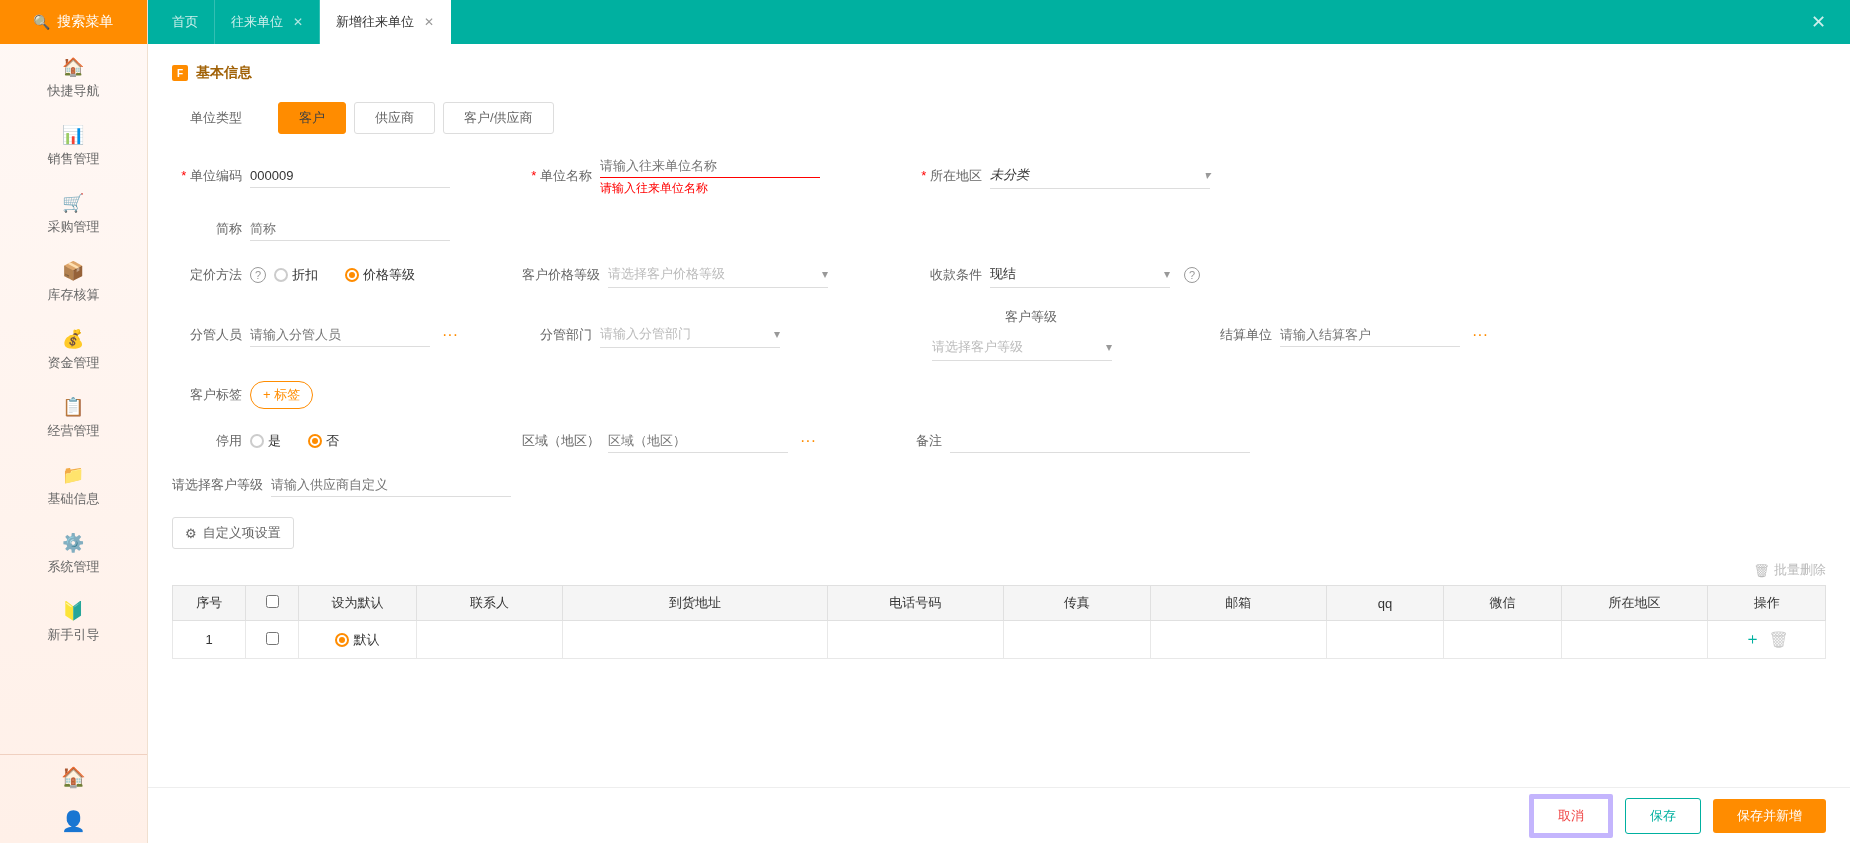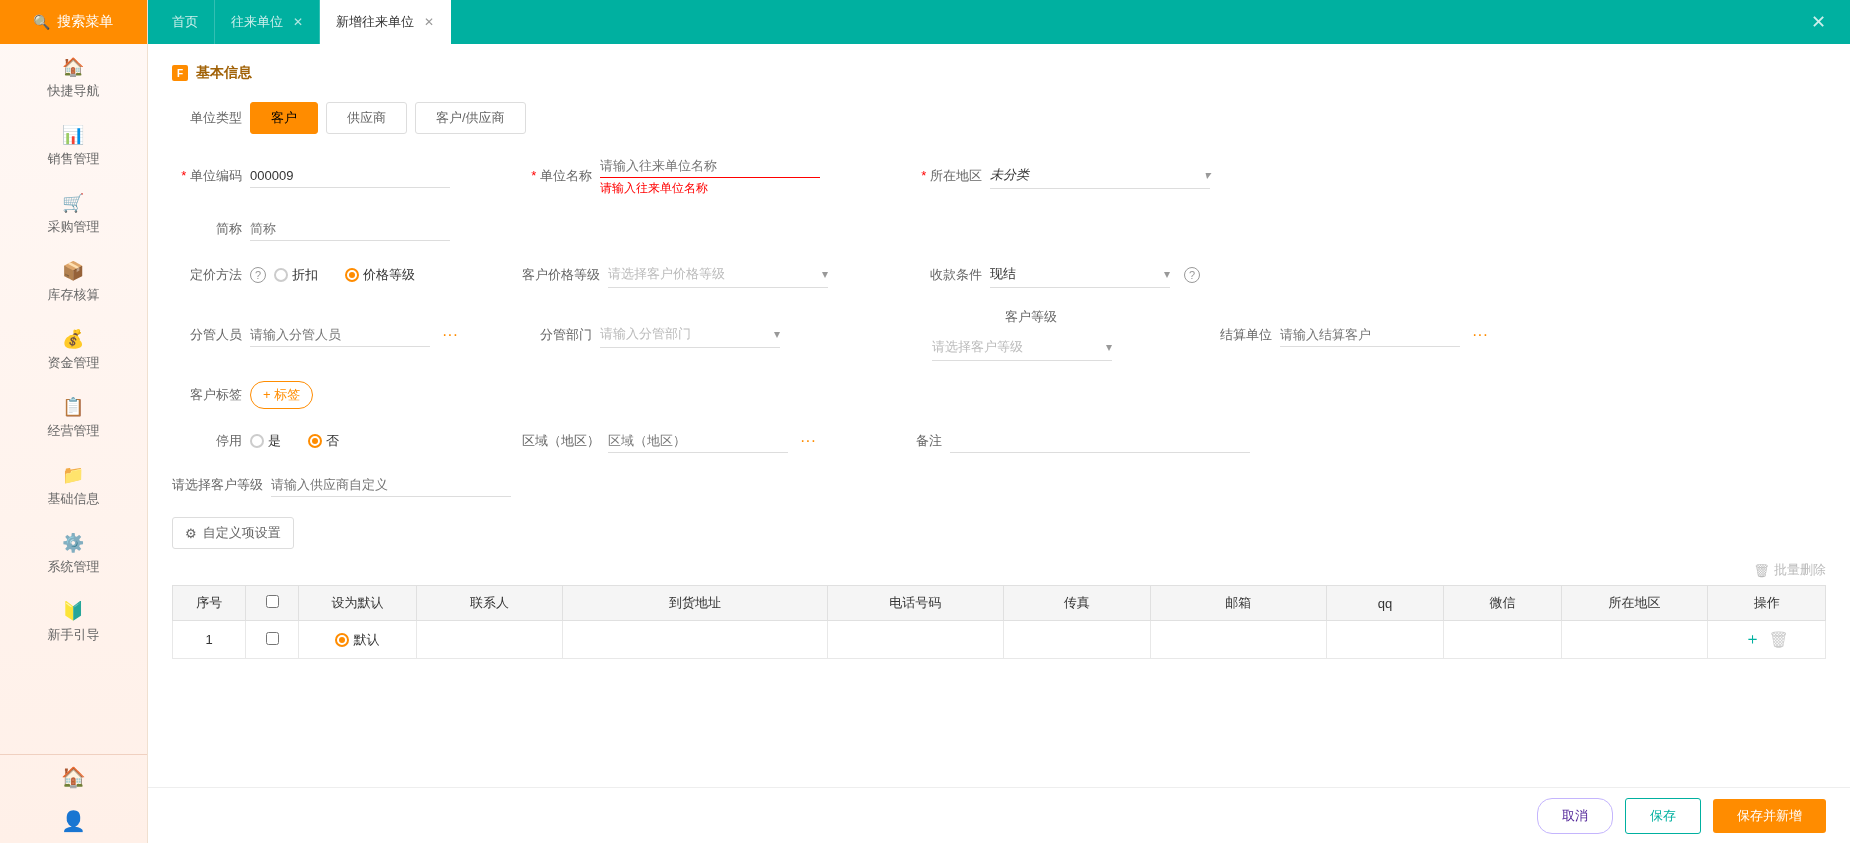--- a/index.html
+++ b/index.html
@@ -207,21 +207,22 @@
       border: 1px solid #ddd;
       border-radius: 3px;
       cursor: pointer;
       font-size: 13px;
       background: white;
       color: #666;
     }
     .unit-type-btn.active {
       background: #ff8c00;
       border-color: #ff8c00;
-      color: #000000;
+      color: #404040;
+      margin-left: 28px;
     }
 
     
     .radio-group {
       display: flex;
       align-items: center;
       gap: 27px;
     }
     .radio-item {
       display: flex;
@@ -291,24 +292,24 @@
       border-top: 1px solid #eee;
       display: flex;
       align-items: center;
       justify-content: flex-end;
       padding: 0 24px;
       gap: 12px;
       flex-shrink: 0;
     }
     .btn-cancel {
       padding: 8px 24px;
-      border: 1px solid #c4b5fd;
-      border-radius: 15px;
+      border: 5px solid #c4b5fd;
+      border-radius: 2px;
       background: white;
-      color: #4c1d95;
+      color: #ef4444;
       font-size: 13px;
       cursor: pointer;
     }
     .btn-save {
       padding: 8px 24px;
       border: 1px solid #00b0a0;
       border-radius: 3px;
       background: white;
       color: #00b0a0;
       font-size: 13px;

